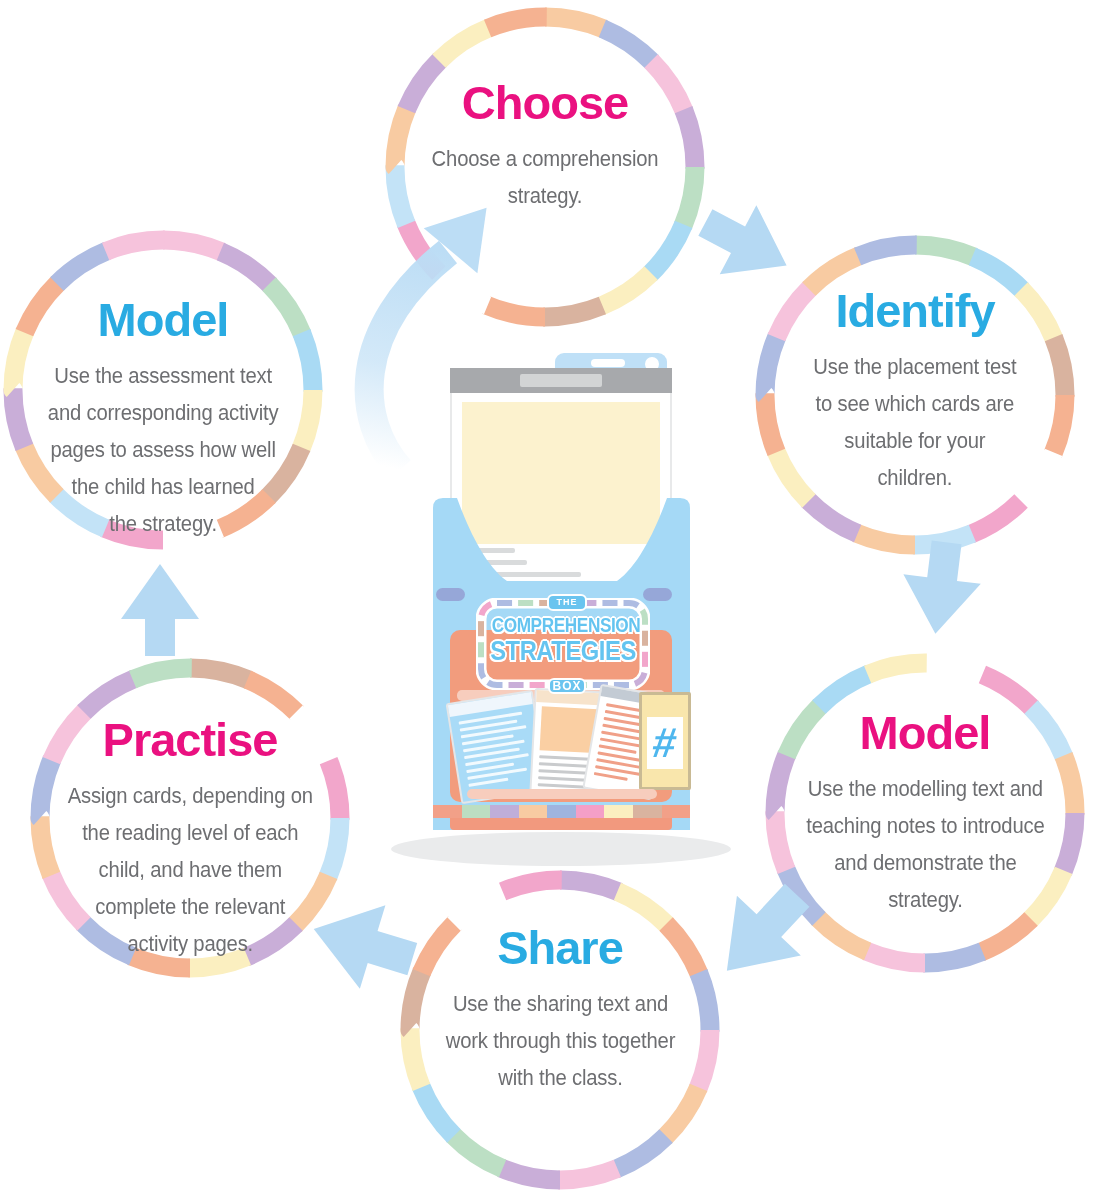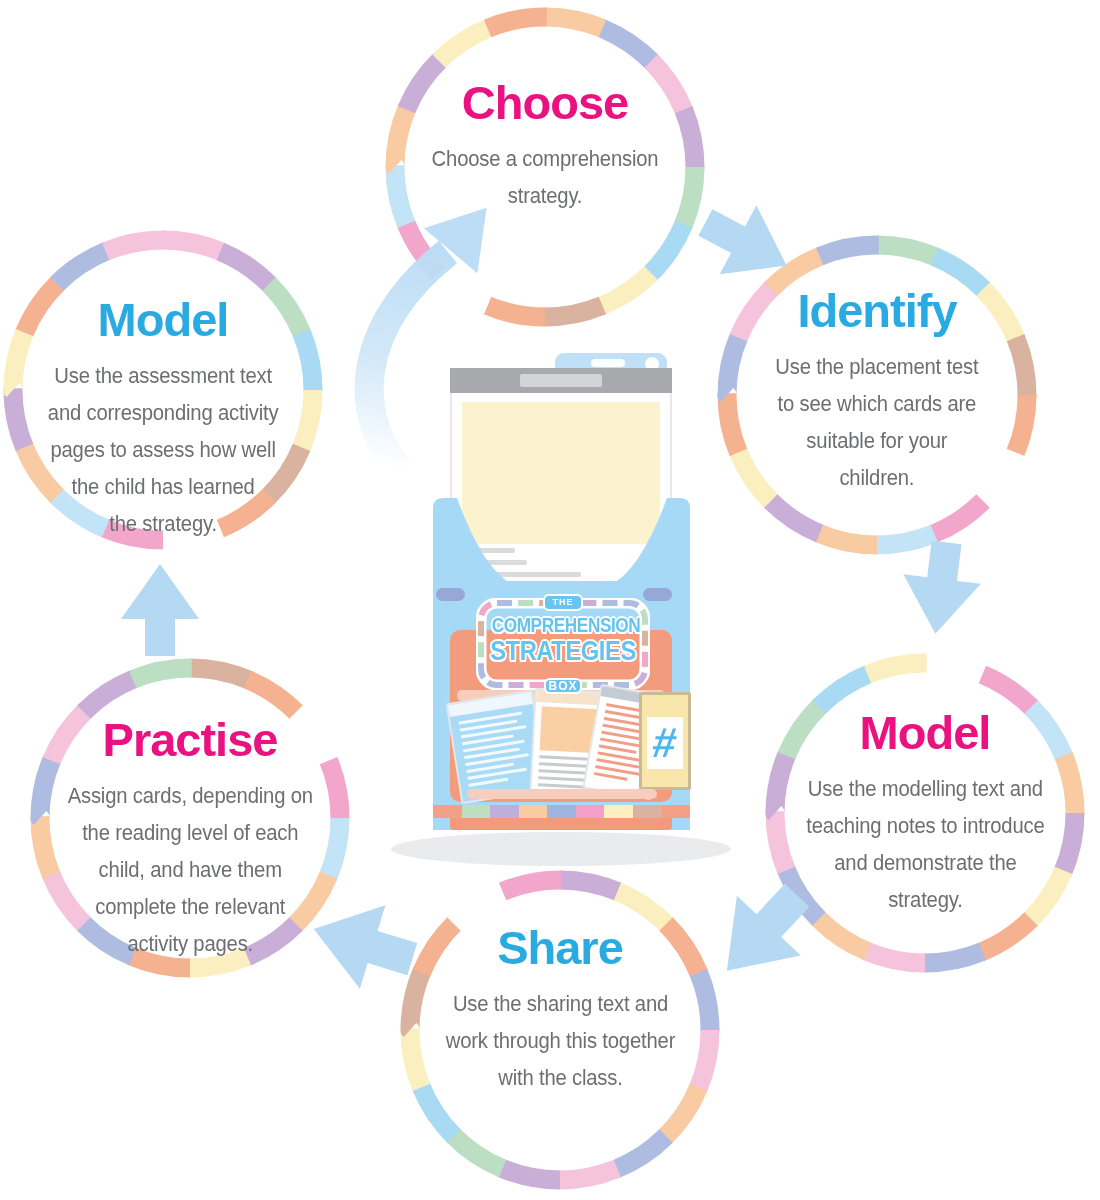--- a/index.html
+++ b/index.html
@@ -10,21 +10,21 @@
   
   .circle{position:absolute;width:320px;height:320px;}
   .circle svg.ring{position:absolute;inset:0;}
   .circle .content{position:absolute;inset:0;display:flex;flex-direction:column;
       align-items:center;text-align:center;}
   .step-title{margin:0;font-size:47px;font-weight:700;letter-spacing:-1px;line-height:1;}
   .step-body{margin:14px 0 0 0;color:var(--gray);font-size:22.5px;line-height:37px;
       white-space:pre-line;transform:scaleX(.90);transform-origin:50% 0;
       letter-spacing:-.2px;font-weight:500;}
   .c-choose  {left:385px;top:7px;}   .c-choose  .content{padding-top:72px;}
-  .c-identify{left:717px;top:235px;} .c-identify.circle .content{padding-top:52px;}
+  .c-identify{left:755px;top:235px;} .c-identify.circle .content{padding-top:52px;}
   .c-model   {left:765px;top:653px;} .c-model   .content{padding-top:56px;}
   .c-share   {left:400px;top:870px;} .c-share   .content{padding-top:54px;}
   .c-practise{left:30px; top:658px;} .c-practise .content{padding-top:58px;}
   .c-assess  {left:3px;  top:230px;} .c-assess  .content{padding-top:66px;}
 
   
   svg.arrows{position:absolute;inset:0;pointer-events:none;}
   .arrow{fill:var(--arrow);}
 
   
@@ -43,21 +43,21 @@
   .gline{height:5px;background:#D9DBDC;border-radius:2px;}
   .gl1{left:62px;top:208px;width:48px;} .gl2{left:66px;top:220px;width:56px;}
   .gl3{left:70px;top:232px;width:106px;}
   svg.box-front{left:0;top:0;width:315px;height:540px;}
   .handle{width:29px;height:13px;background:#96A7D8;border-radius:7px;top:248px;}
   .h-left{left:31px;} .h-right{left:238px;}
   .tray{left:45px;top:290px;width:222px;height:172px;background:#F29C7D;border-radius:10px;}
   .tray-stripe{left:52px;top:350px;width:208px;height:11px;background:#F7CDBD;border-radius:5px;}
   .tray-bar{left:92px;top:362px;width:122px;height:10px;background:#F6BC66;}
   .shelf-stripe{left:62px;top:449px;width:190px;height:10px;background:#F7CDBD;border-radius:5px;}
-  .logo-plate{left:71px;top:258px;width:174px;height:92px;}
+  .logo-plate{left:71px;top:258px;width:174px;height:92px;padding-left:8px;}
   .logo-plate svg{left:0;top:0;width:174px;height:92px;}
   .logo-tab{left:50%;transform:translateX(-50%);background:#6AC4EF;border:2px solid #fff;
       border-radius:6px;color:#fff;font-weight:700;text-align:center;z-index:3;}
   .the-tab{top:-4px;width:36px;height:13px;font-size:9px;line-height:13px;letter-spacing:1px;}
   .box-tab{bottom:-4px;top:auto;width:34px;height:12px;font-size:12px;line-height:12px;letter-spacing:1px;}
   .logo-word{left:0;width:174px;text-align:center;color:#64C4F0;font-weight:700;
       text-shadow:-2px 0 #fff,2px 0 #fff,0 -2px #fff,0 2px #fff,
                   -1.5px -1.5px #fff,1.5px 1.5px #fff,-1.5px 1.5px #fff,1.5px -1.5px #fff;}
   .w-comp {top:15px;font-size:21px;letter-spacing:-.5px;transform:scaleX(.82);}
   .w-strat{top:38px;font-size:27px;letter-spacing:-.5px;transform:scaleX(.88);}

